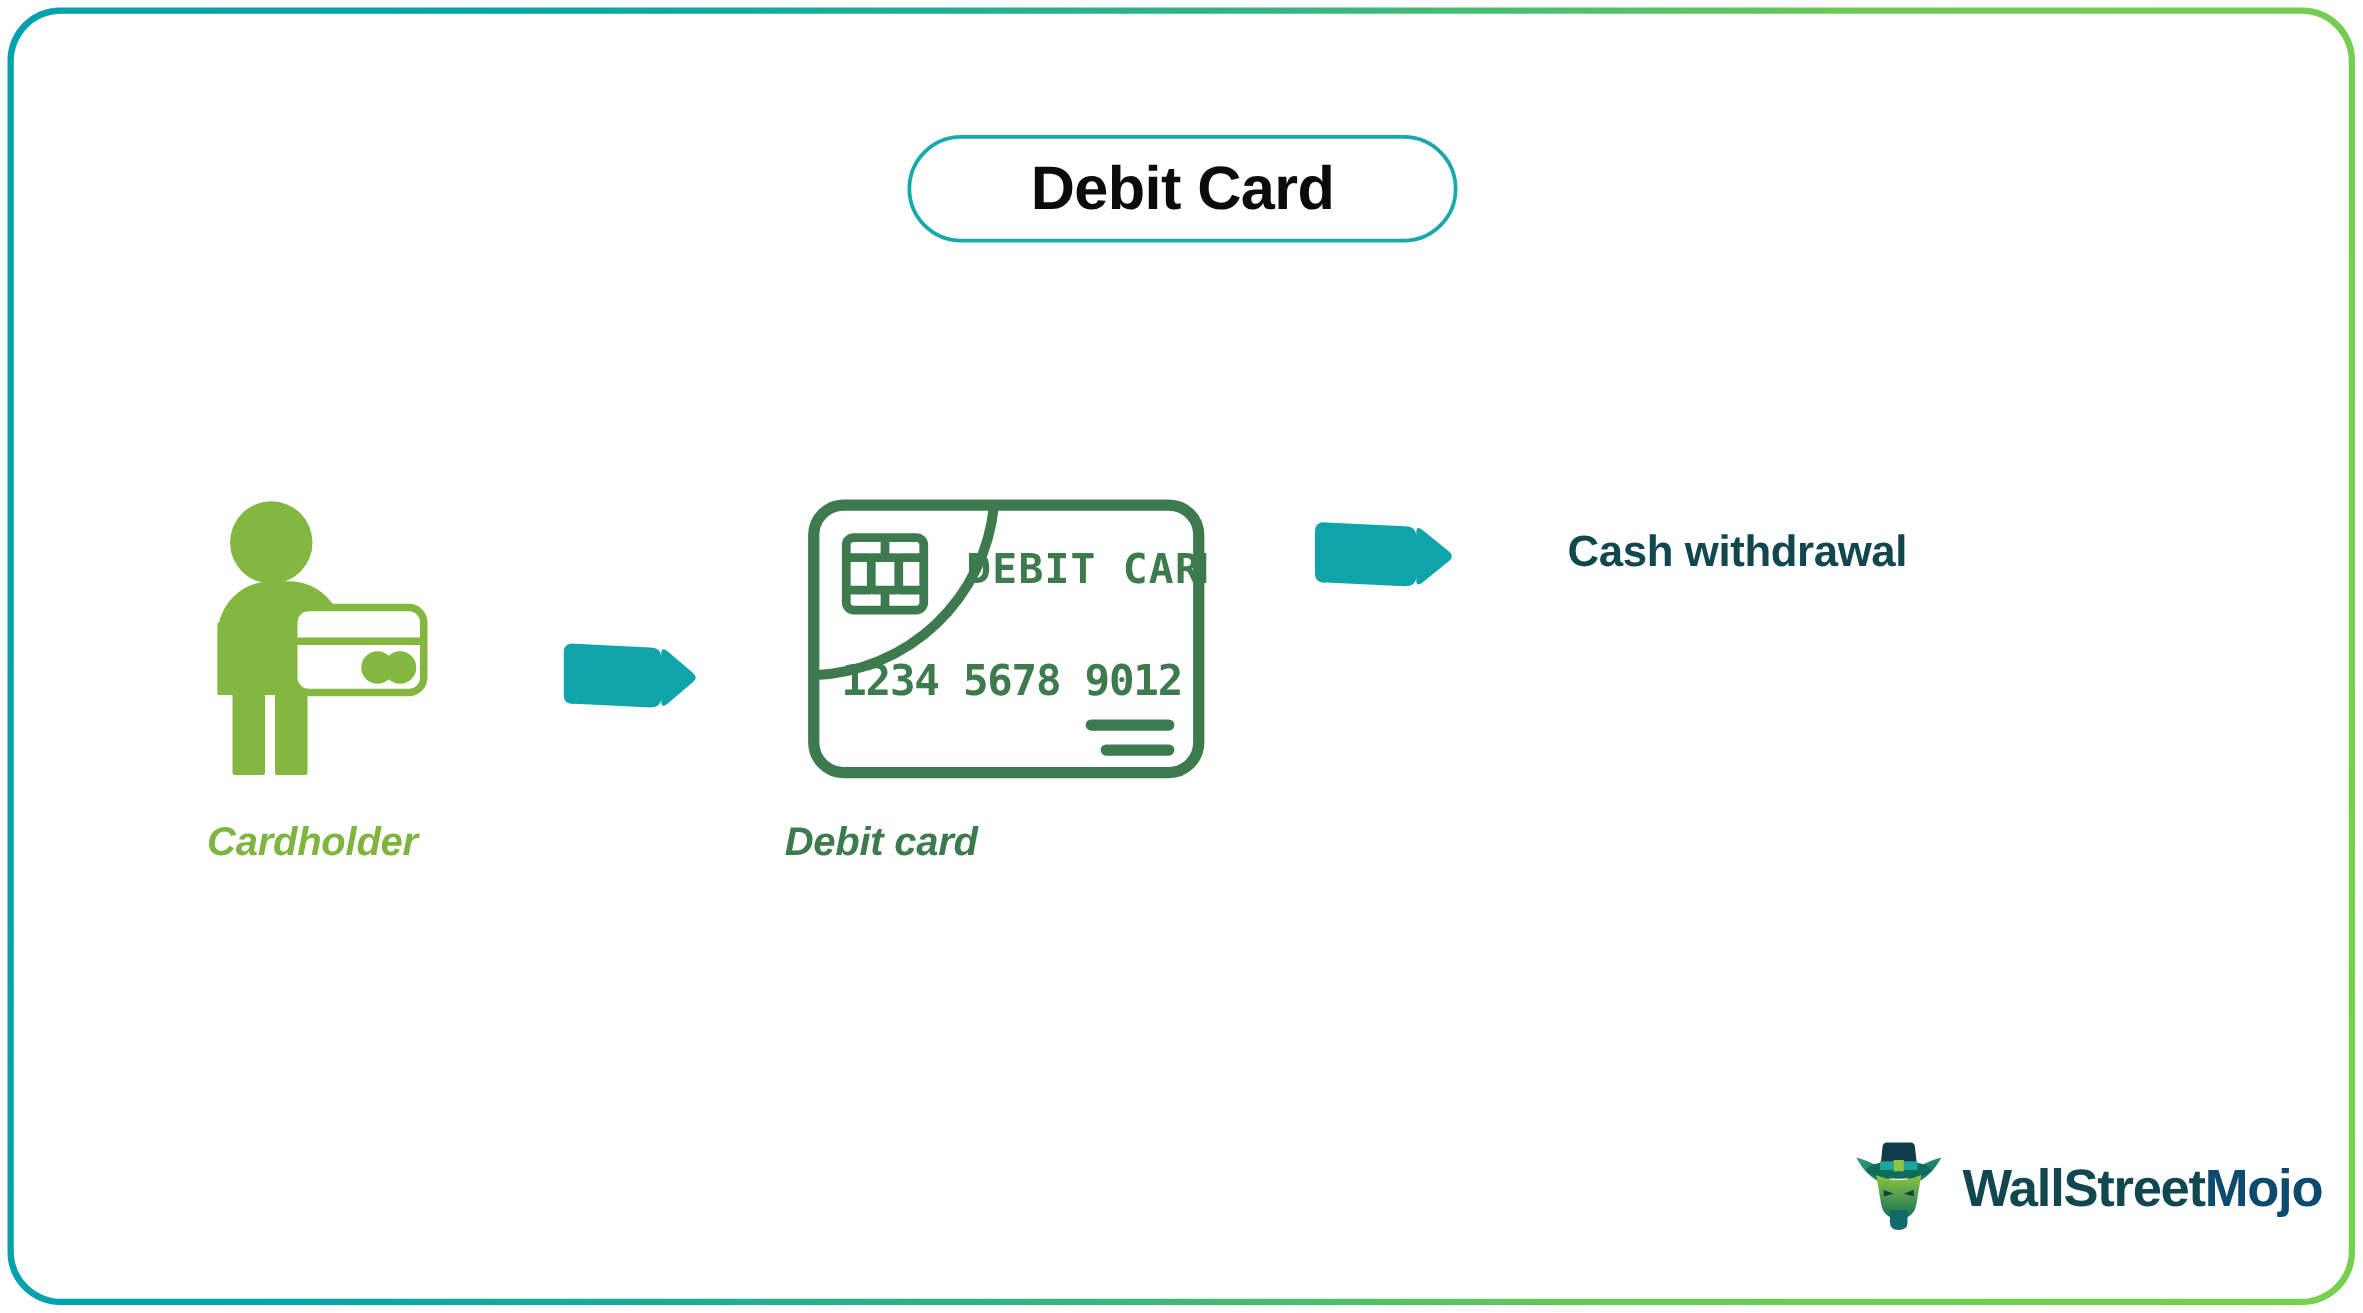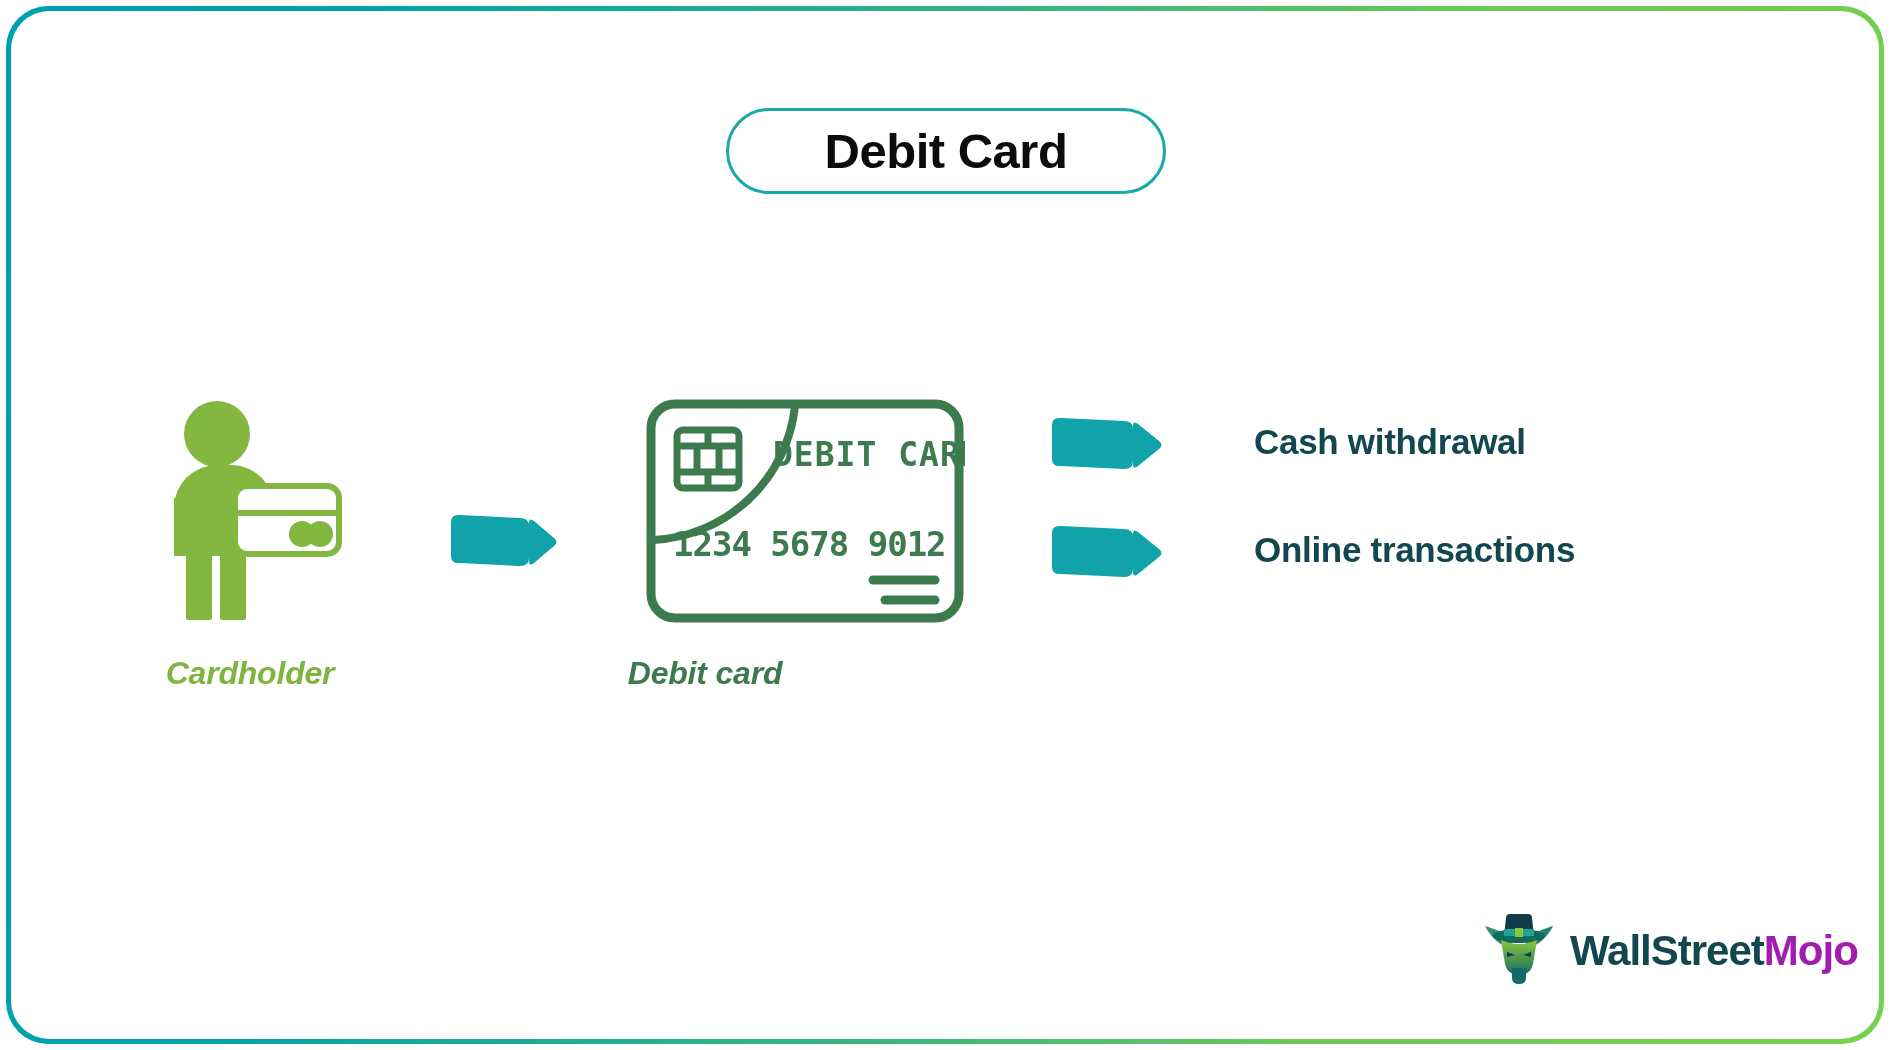--- a/index.html
+++ b/index.html
@@ -159,21 +159,21 @@
     flex: 0 0 74px;
   }
   #brand-wordmark {
     margin-left: 14px;
     font-size: 42px;
     font-weight: bold;
     letter-spacing: -1px;
     white-space: nowrap;
   }
   #brand-word-primary { color: #12474f; margin-top: 35px; }
-  #brand-word-accent  { color: #a21caf; }
+  #brand-word-accent  { color: #0c4a6e; }
 </style>
 </head>
 <body>
 
 <div id="infographic">
 
   <div class="frame-gradient">
     <div class="frame-inner"></div>
   </div>
 
@@ -241,28 +241,20 @@
       <div class="usecase-row">
         <div class="usecase-arrow">
           <svg viewBox="0 0 118 62" width="118" height="62" aria-hidden="true">
             <path d="M4 14 q0-8 9-7 L76 10 q9 0 9 8 v-3 q0-6 5-2 l21 17 q5 4 0 8 l-21 17 q-5 4 -5 -2 v-3 q0 8 -9 8 L13 55 q-9 1 -9 -7 z" fill="#11a3aa"></path>
           </svg>
         </div>
         <div class="usecase-text">Cash withdrawal</div>
       </div>
 
 
-      <div class="usecase-row">
-        <div class="usecase-arrow">
-          <svg viewBox="0 0 118 62" width="118" height="62" aria-hidden="true">
-            <path d="M4 14 q0-8 9-7 L76 10 q9 0 9 8 v-3 q0-6 5-2 l21 17 q5 4 0 8 l-21 17 q-5 4 -5 -2 v-3 q0 8 -9 8 L13 55 q-9 1 -9 -7 z" fill="#11a3aa"></path>
-          </svg>
-        </div>
-        <div class="usecase-text">Online transactions</div>
-      </div>
 
     </div>
 
     <div id="brand-logo">
       <div id="brand-mark">
         <svg viewBox="0 0 74 78" width="74" height="78" aria-hidden="true">
           <defs>
             <linearGradient id="bullFace" x1="0" y1="0" x2="0" y2="1">
               <stop offset="0%" stop-color="#8cc63f"></stop>
               <stop offset="100%" stop-color="#0f6b5c"></stop>

